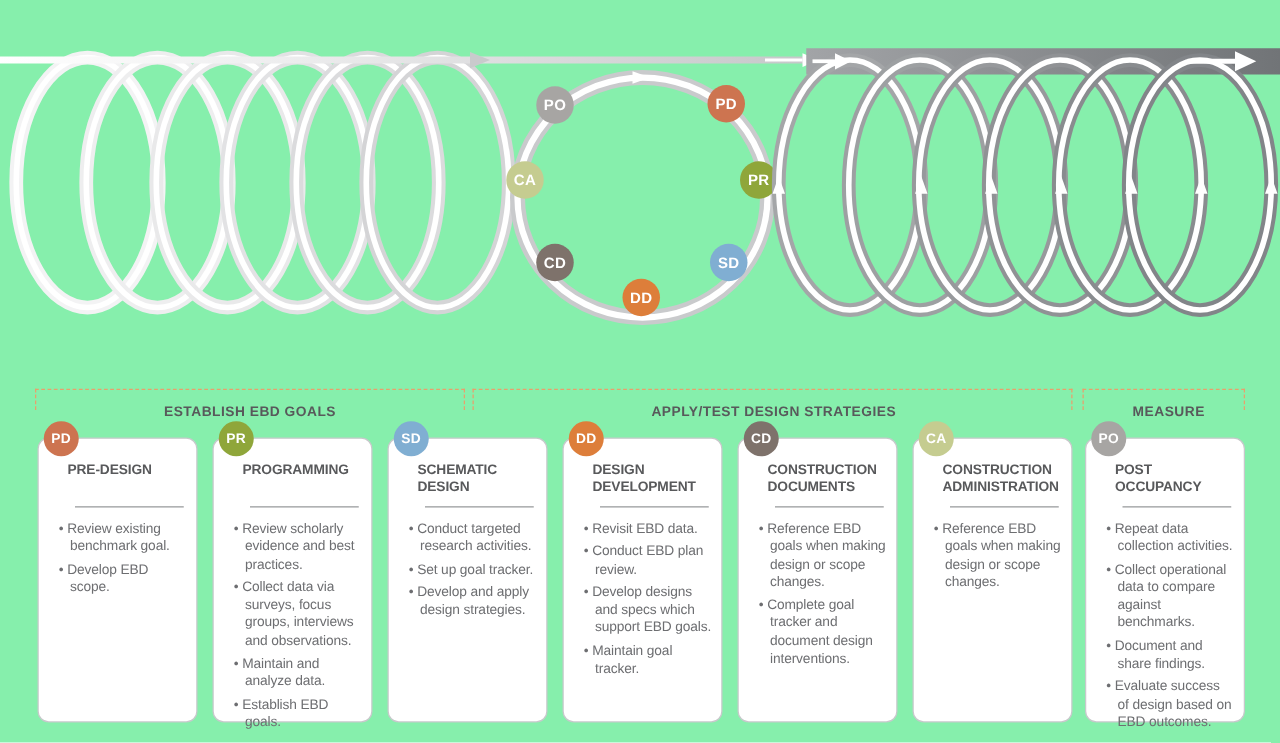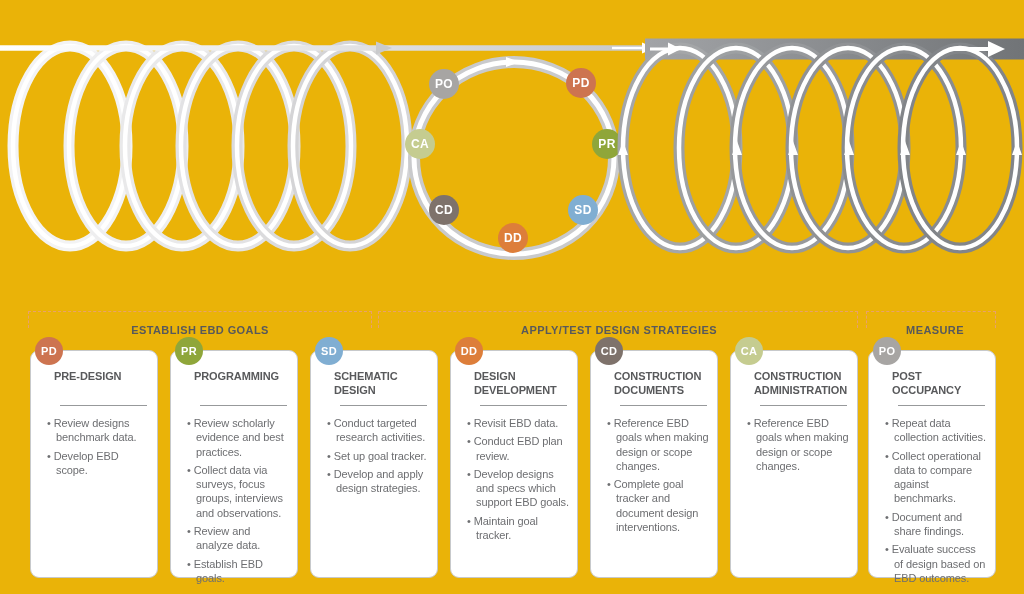--- a/index.html
+++ b/index.html
@@ -1,17 +1,17 @@
 <!DOCTYPE html>
 <html><head>
 <meta charset="utf-8">
 <style>
   html,body{margin:0;padding:0;background:#fff;}
   .stage{
-    position:relative;width:1024px;height:594px;background:#eab308;overflow:hidden;
+    position:relative;width:1024px;height:594px;background:#86efac;overflow:hidden;
     font-family:"Liberation Sans",sans-serif;
   }
   .spiral-svg{position:absolute;top:0;left:0;}
   .node-label{
     font-family:"Liberation Sans",sans-serif;font-size:12px;font-weight:bold;
     fill:#ffffff;text-anchor:middle;letter-spacing:.3px;
   }
   .section-label{
     position:absolute;top:288px;transform:translateX(-50%);
     font-size:11px;font-weight:bold;color:#58595b;letter-spacing:.4px;white-space:nowrap;margin-top:36px;
@@ -149,35 +149,35 @@
   <div class="bracket" style="left:28px;width:342px"></div>
   <div class="bracket" style="left:378px;width:478px"></div>
   <div class="bracket" style="left:866px;width:128px"></div>
 
   <div class="card" style="left:30px">
     <div class="badge" style="background: rgb(205, 116, 80);">PD</div>
     <div class="card-inner">
       <div class="card-title">PRE-DESIGN</div>
       <hr class="divider">
       <ul class="bullets">
-        <li>Review designs benchmark data.</li>
+        <li>Review existing benchmark goal.</li>
         <li>Develop EBD scope.</li>
       </ul>
     </div>
   </div>
 
   <div class="card" style="left:170px">
     <div class="badge" style="background: rgb(143, 166, 58);">PR</div>
     <div class="card-inner">
       <div class="card-title">PROGRAMMING</div>
       <hr class="divider">
       <ul class="bullets">
         <li>Review scholarly evidence and best practices.</li>
         <li>Collect data via surveys, focus groups, interviews and observations.</li>
-        <li>Review and analyze data.</li>
+        <li>Maintain and analyze data.</li>
         <li>Establish EBD goals.</li>
       </ul>
     </div>
   </div>
 
   <div class="card" style="left:310px">
     <div class="badge" style="background: rgb(128, 174, 210);">SD</div>
     <div class="card-inner">
       <div class="card-title">SCHEMATIC DESIGN</div>
       <hr class="divider">

